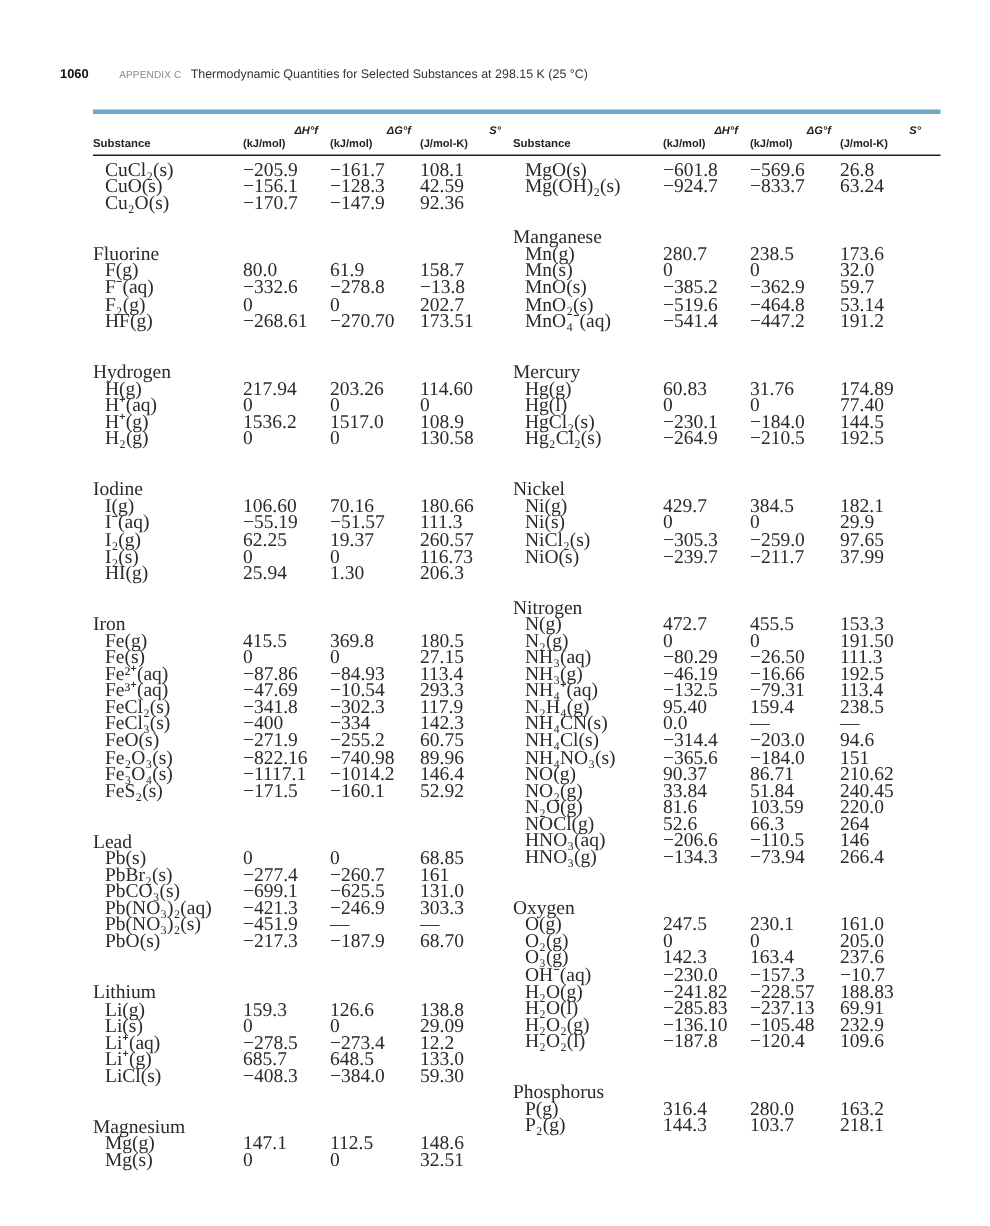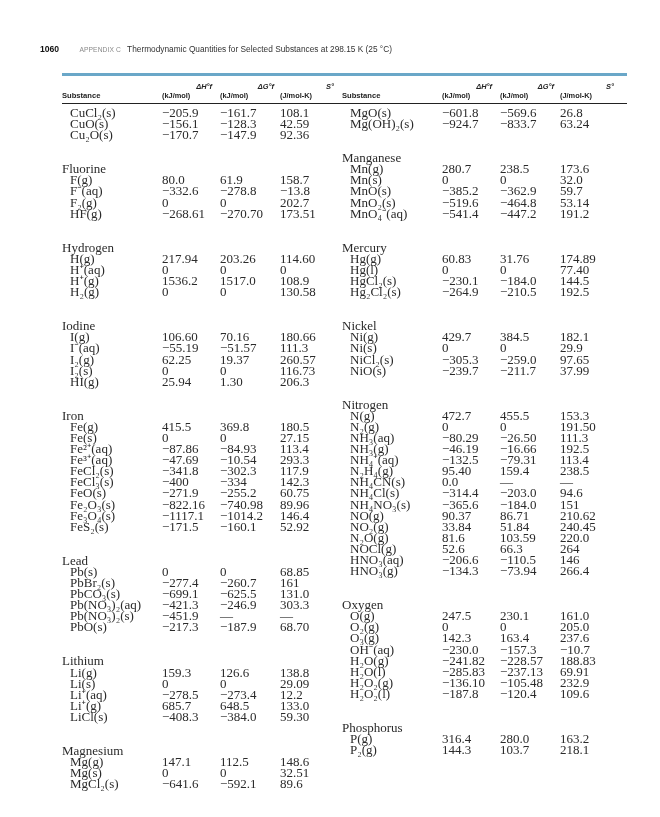--- a/index.html
+++ b/index.html
@@ -298,26 +298,20 @@
             <div class="v c1">147.1</div>
             <div class="v c2">112.5</div>
             <div class="v last c3">148.6</div>
           </div>
           <div class="row">
             <div class="name">Mg(s)</div>
             <div class="v c1">0</div>
             <div class="v c2">0</div>
             <div class="v last c3">32.51</div>
           </div>
-          <div class="row">
-            <div class="name">MgCl₂(s)</div>
-            <div class="v c1">−641.6</div>
-            <div class="v c2">−592.1</div>
-            <div class="v last c3">89.6</div>
-          </div>
         </div>
     </div>
     <div class="half right">
       <div class="hdr">
         <div class="c0">Substance</div>
         <div class="cn c1">
             <div class="sym">ΔH°f</div>
             <div>(kJ/mol)</div>
           </div>
         <div class="cn c2">

